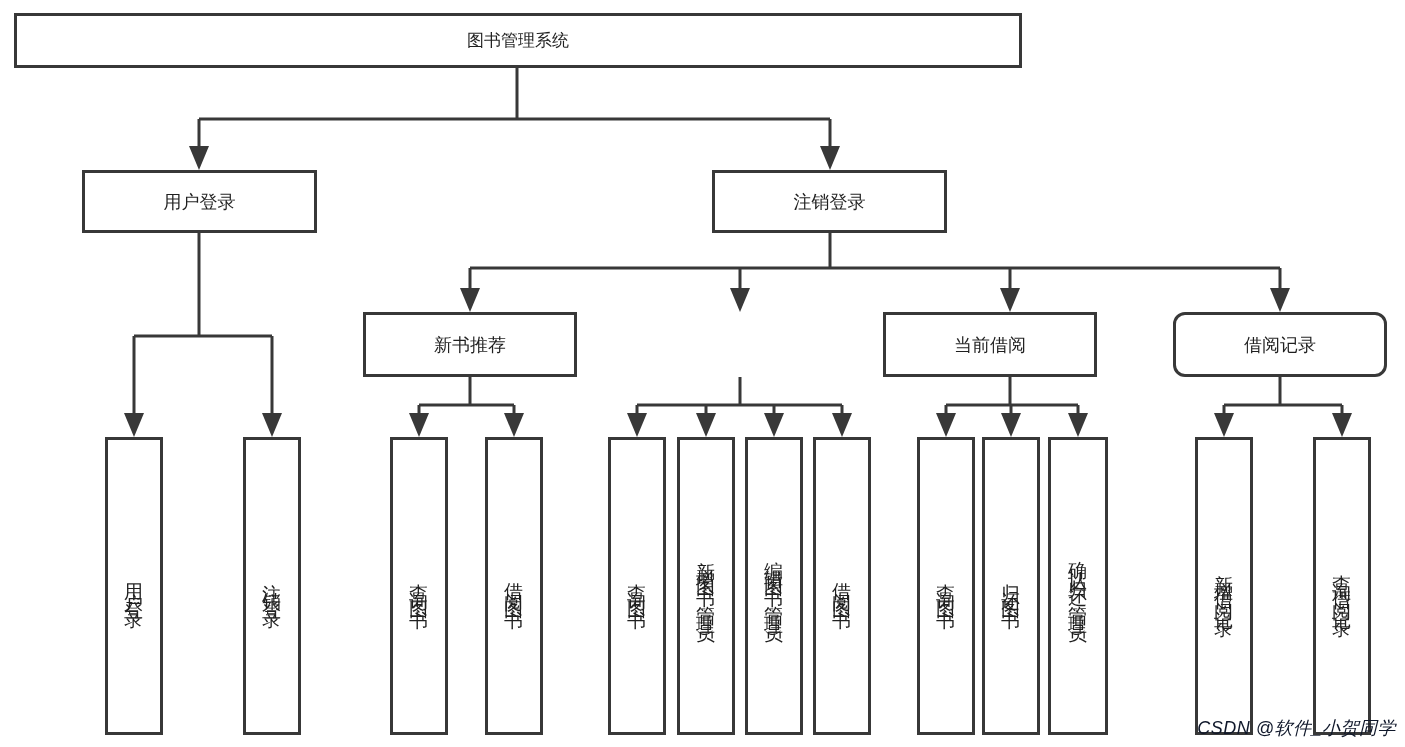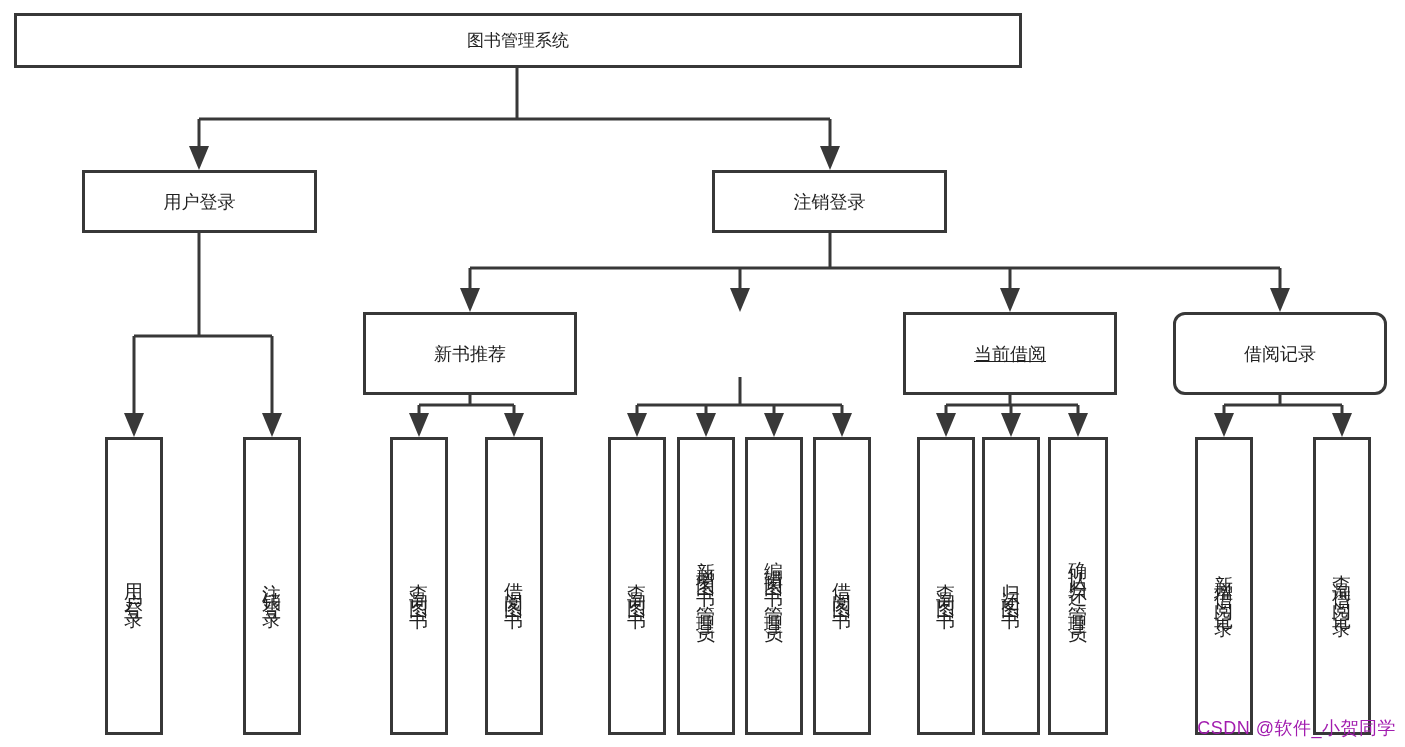--- a/index.html
+++ b/index.html
@@ -24,24 +24,24 @@
     color: #1f1f1f;
     display: flex;
     align-items: center;
     justify-content: center;
     white-space: nowrap;
   }
   .root-node   { left: 14px;  top: 13px;  width: 1008px; height: 55px; font-size: 17px; }
   .l2-node     { top: 170px;  width: 235px; height: 63px; font-size: 18px; }
   .l2-a        { left: 82px; }
   .l2-b        { left: 712px; }
-  .l3-node     { top: 312px;  width: 214px; height: 83px; font-size: 18px; }
+  .l3-node     { top: 312px;  width: 214px; height: 65px; font-size: 18px; }
   .l3-a { left: 363px; }
   .l3-b { left: 633px; }
-  .l3-c { left: 903px; text-decoration: underline; }
+  .l3-c { left: 883px; }
   .l3-d { left: 1173px; border-radius: 12px; }
   .leaf-node   { top: 437px;  width: 58px;  height: 298px; }
   .leaf-label {
     writing-mode: vertical-rl;
     text-orientation: mixed;
     font-size: 19px;
     letter-spacing: 9px;
     line-height: 1;
     color: #1f1f1f;
   }
@@ -57,23 +57,24 @@
   .lf-10 { left: 982px; }
   .lf-11 { left: 1048px; width: 60px; }
   .lf-12 { left: 1195px; }
   .lf-13 { left: 1313px; }
   .watermark {
     position: absolute;
     left: 1186px;
     top: 716px;
     width: 210px;
     font-size: 18px;
-    color: #a21caf;
+    color: #0f172a;
     text-align: right;
     letter-spacing: 0.5px;
+    font-style: italic;
   }
 </style>
 </head>
 <body>
 
 <div id="canvas">
 
   <svg id="edges" viewBox="0 0 1405 747" xmlns="http://www.w3.org/2000/svg">
 
     <path d="M517 68 V119 M199 119 H830 M199 119 V150 M830 119 V150" fill="none" stroke="#383838" stroke-width="3"></path>

